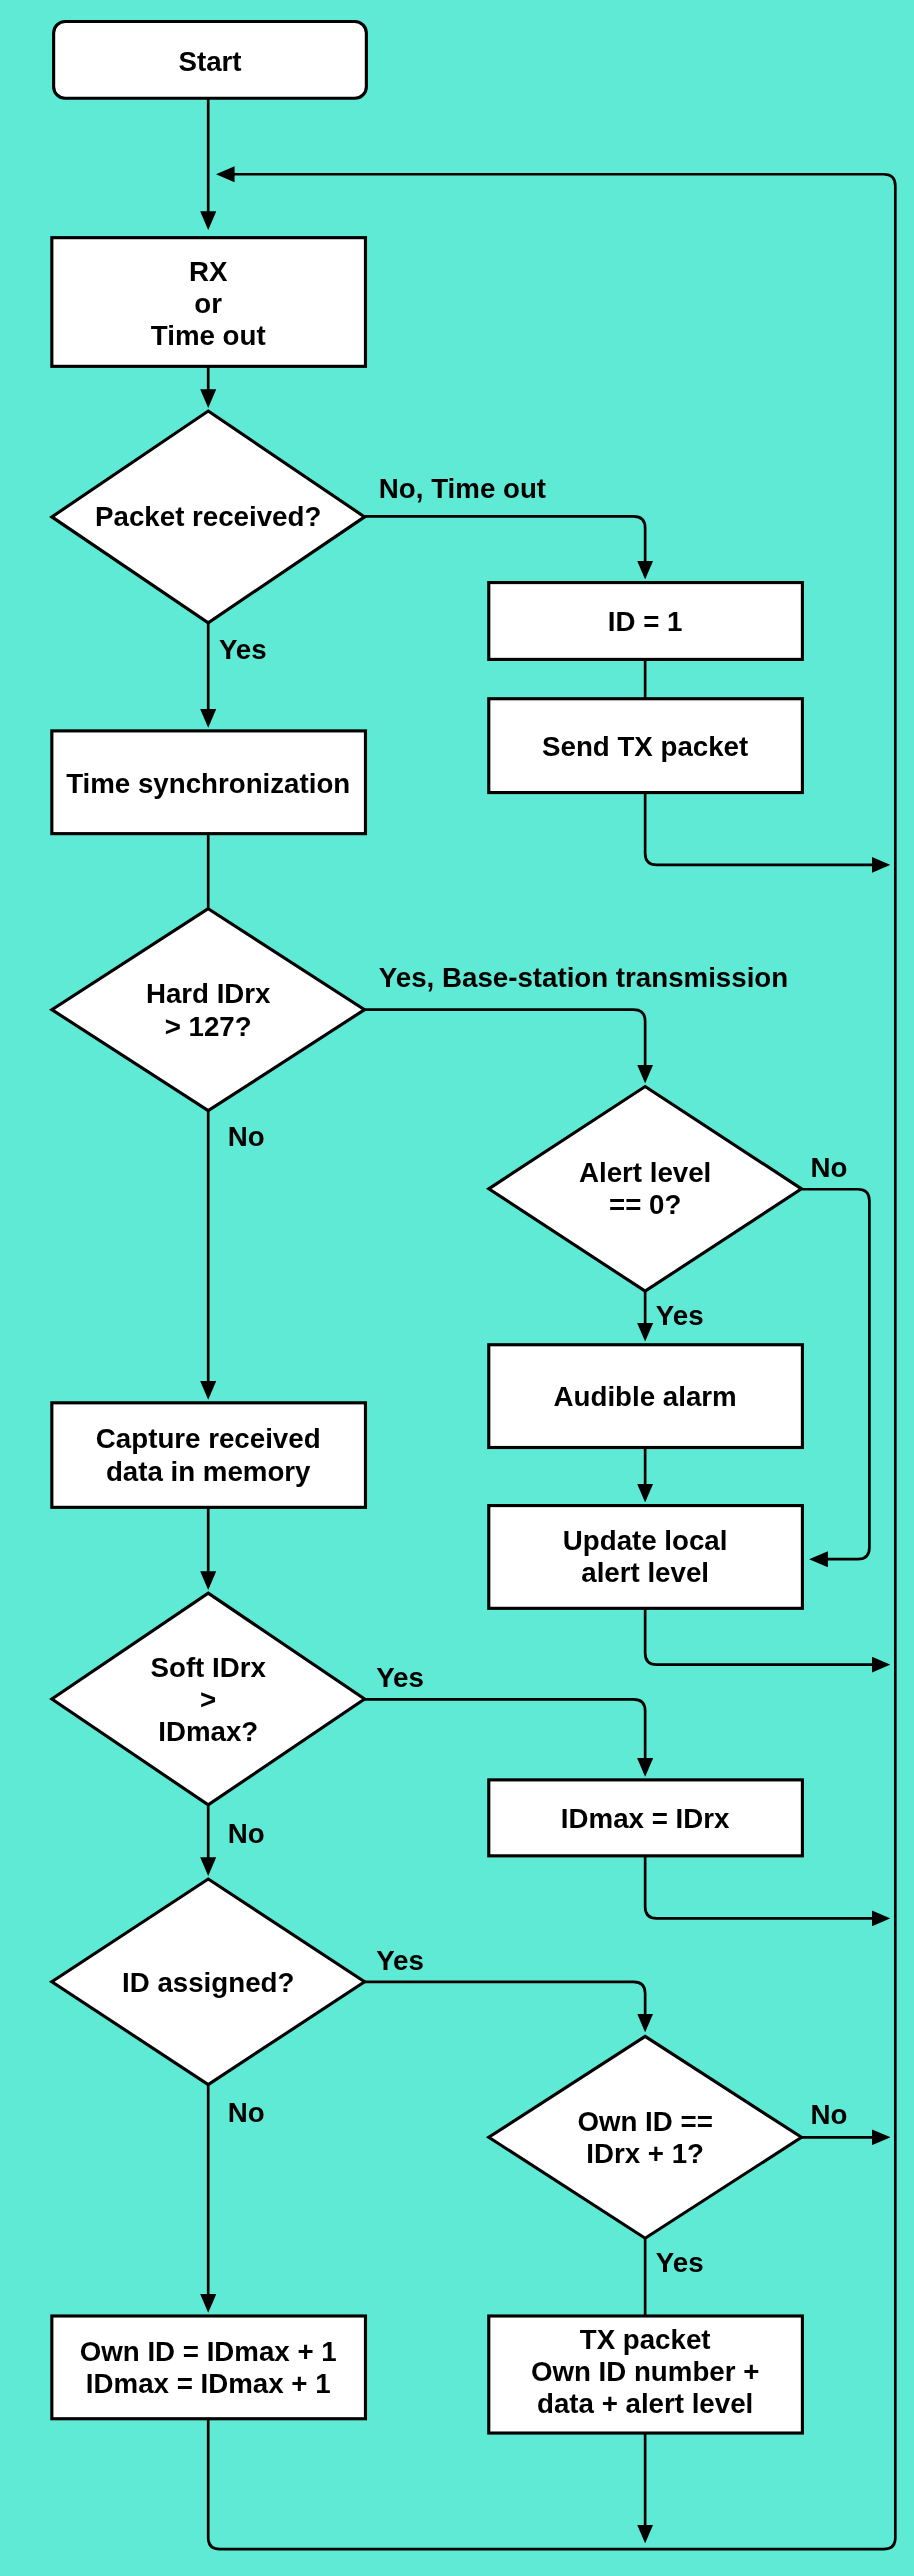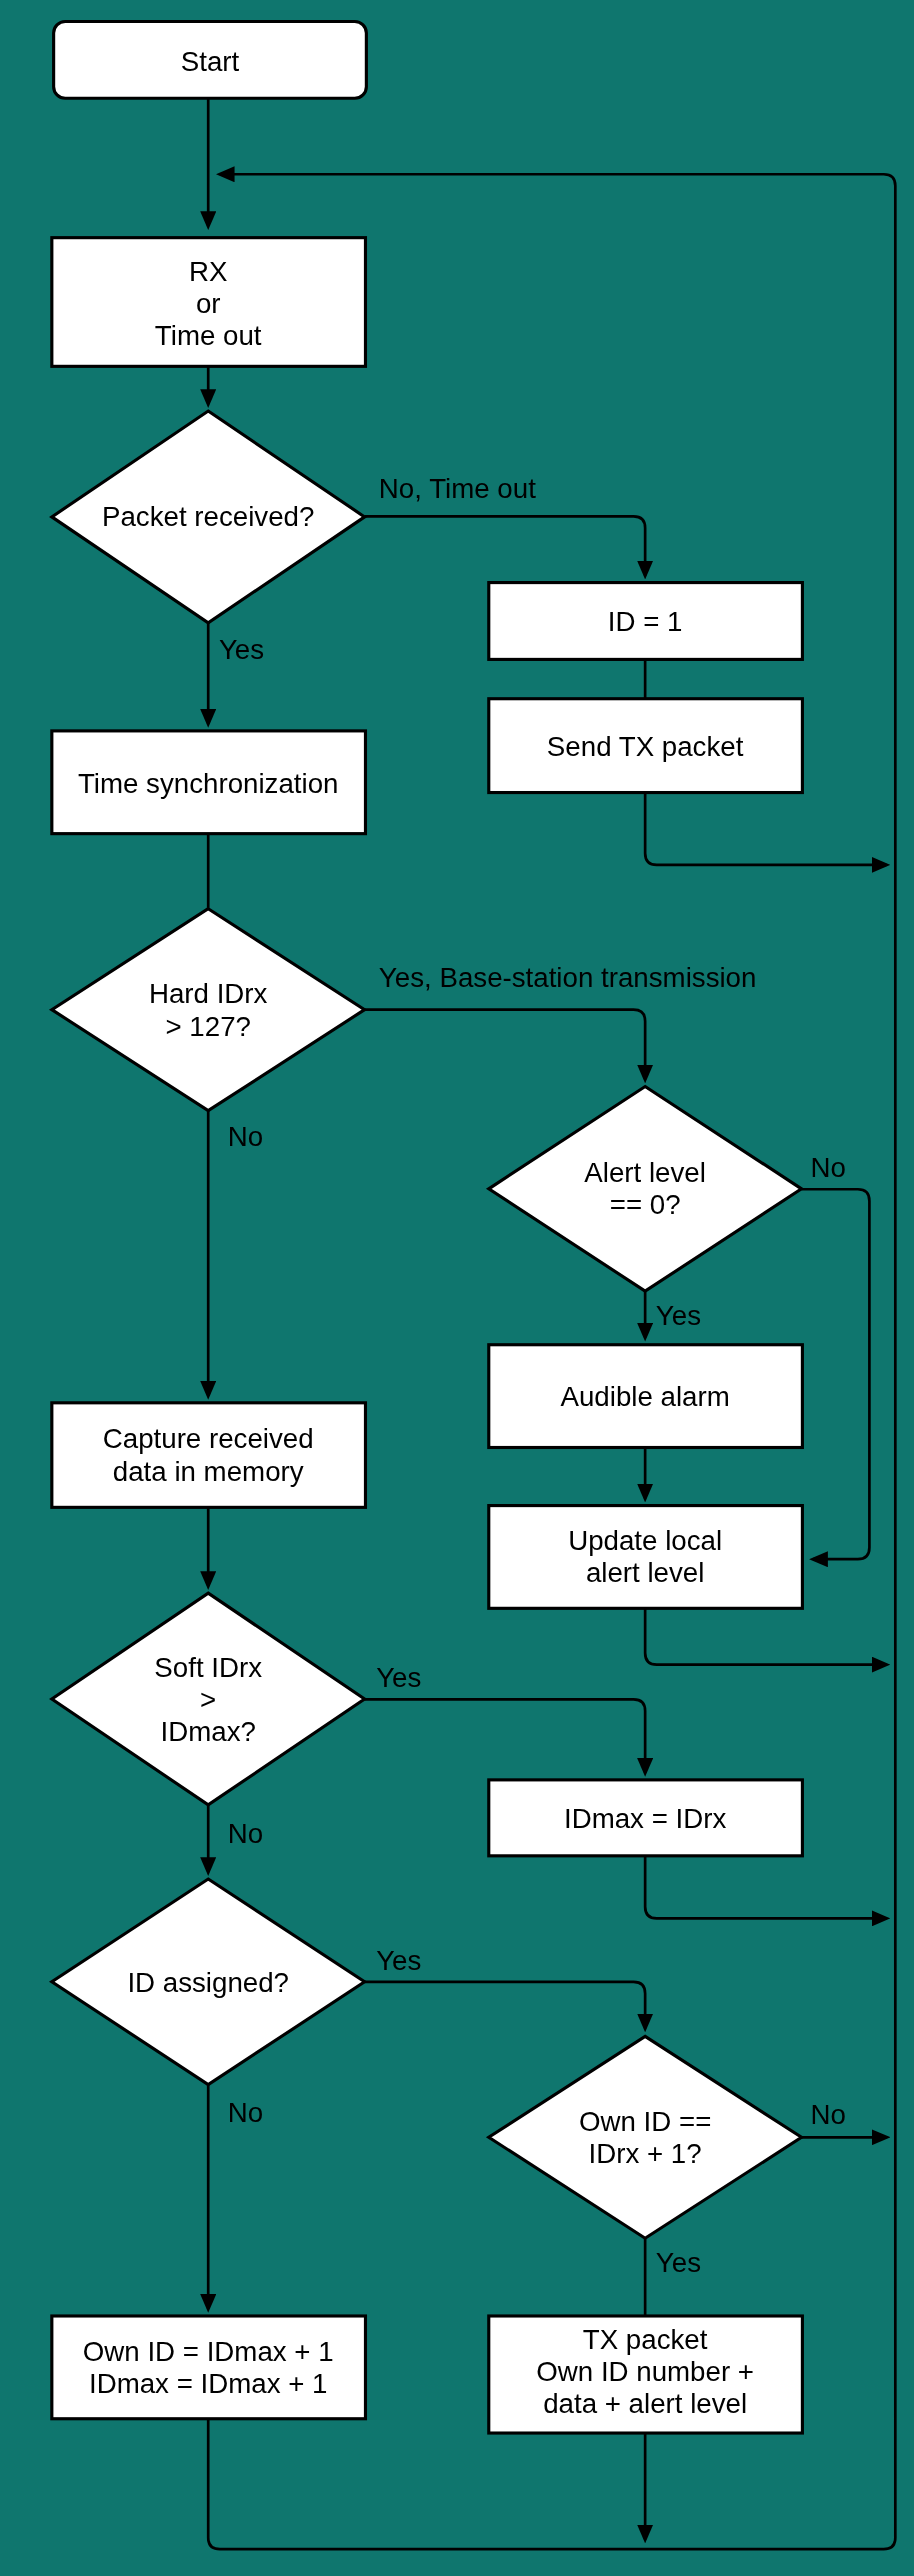--- a/index.html
+++ b/index.html
@@ -4,22 +4,23 @@
 <style>
   html, body {
     margin: 0;
     padding: 0;
     background: #ffffff;
   }
   .canvas {
     position: relative;
     width: 915px;
     height: 2576px;
-    background: #0f766e;
+    background: #5eead4;
     font-family: "Liberation Sans", sans-serif;
+    font-weight: bold;
   }
   svg { display: block; }
   .node-shape {
     fill: #ffffff;
     stroke: #000000;
     stroke-width: 3.5;
   }
   .edge {
     fill: none;
     stroke: #000000;

